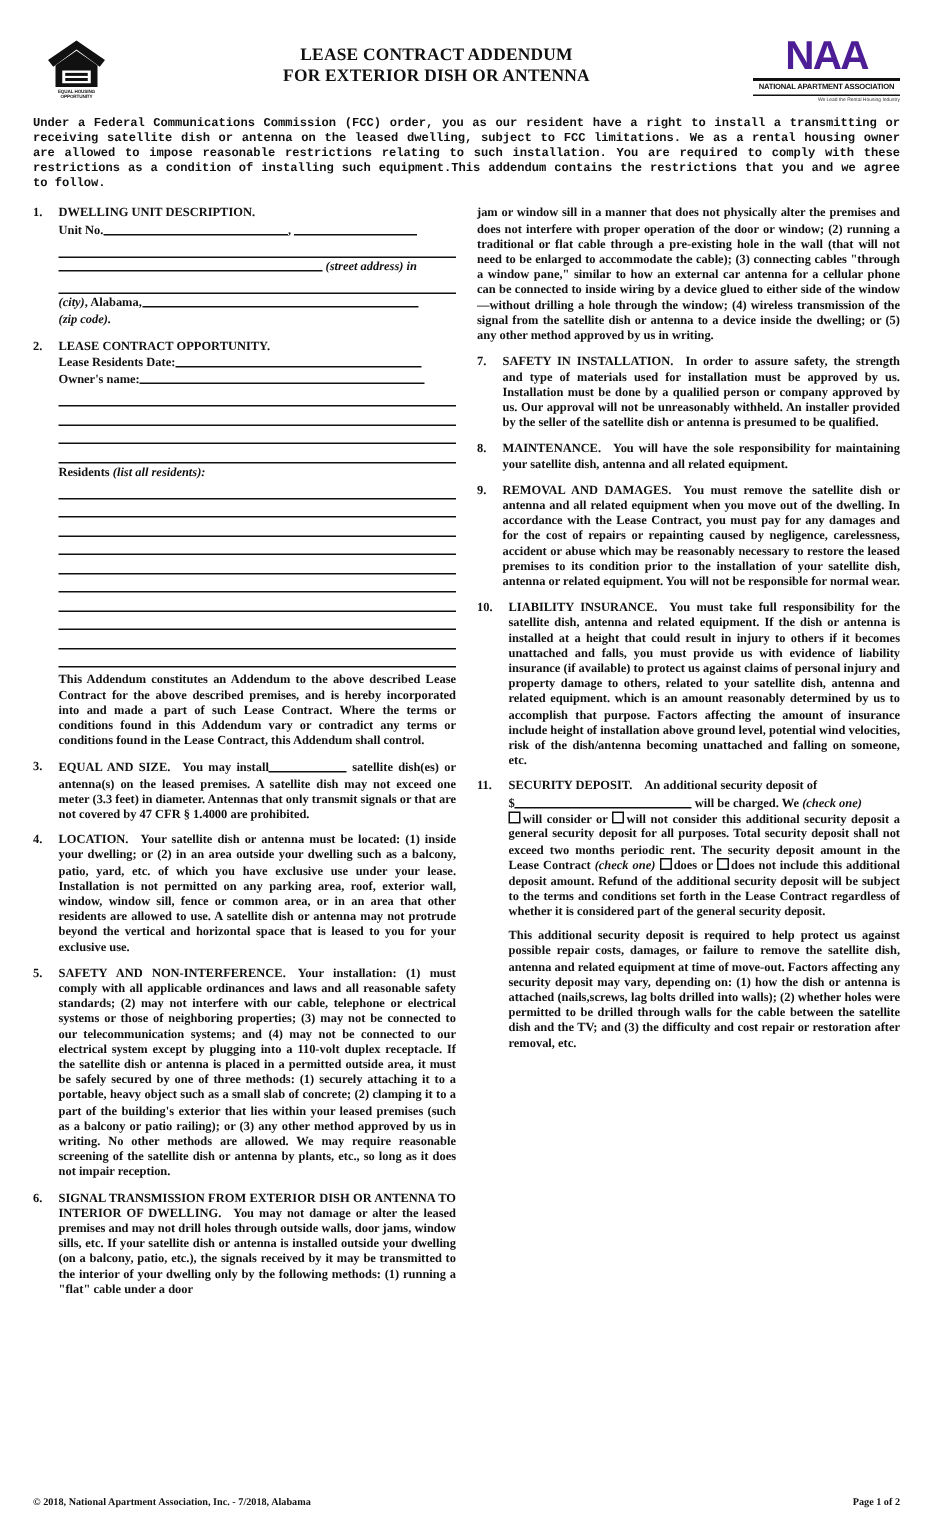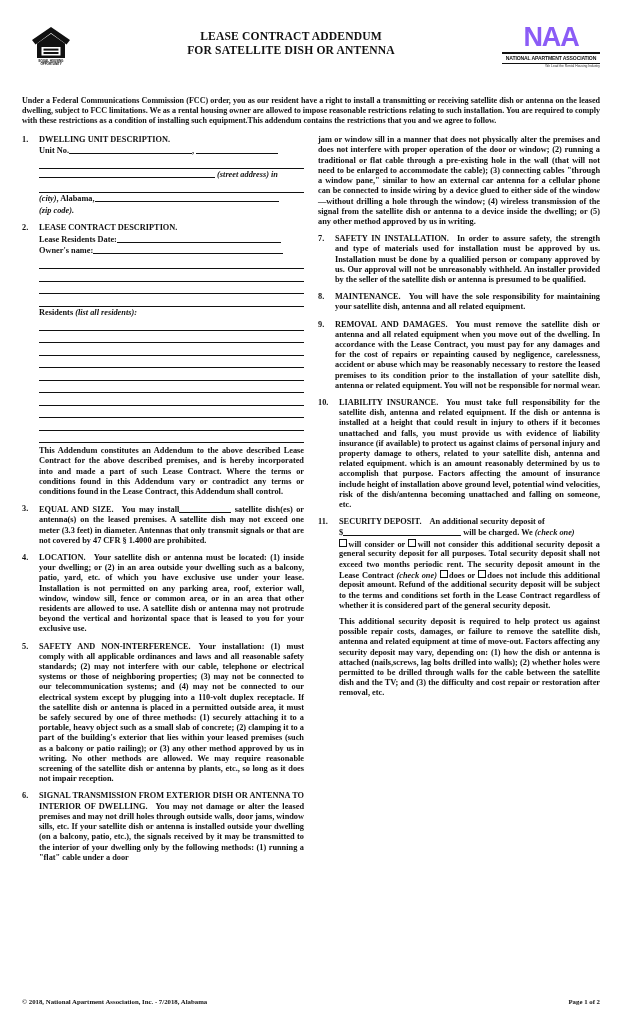--- a/index.html
+++ b/index.html
@@ -67,21 +67,21 @@
     flex: 0 0 98px;
     text-align: center;
     padding-top: 0px;
   }
   .naa-mark {
     font-family: "Liberation Sans", sans-serif;
     font-weight: bold;
     font-size: 27px;
     line-height: 27px;
     letter-spacing: -1.2px;
-    color: #8b5cf6;
+    color: #4c1d95;
   }
   .naa-rule {
     height: 1.6px;
     background: #111;
     margin: 1px 0 1.5px 0;
   }
   .naa-sub {
     font-family: "Liberation Sans", sans-serif;
     font-weight: bold;
     font-size: 5.1px;
@@ -97,26 +97,27 @@
   .naa-tag {
     font-family: "Liberation Sans", sans-serif;
     font-size: 3.3px;
     line-height: 4px;
     color: #333;
     text-align: right;
   }
 
   
   .intro {
-    margin-top: 18px;
+    margin-top: 0;
     font-weight: bold;
     font-size: 8.1px;
     line-height: 10.1px;
     text-align: justify;
     letter-spacing: -0.02px;
+    font-family: Liberation Mono, monospace;
   }
 
   
   .columns {
     margin-top: 9px;
     display: flex;
     gap: 14px;
     height: 835px;
   }
   .col {
@@ -223,21 +224,21 @@
           <rect x="10.5" y="21" width="19" height="8.5" fill="#fff"></rect>
           <rect x="12.5" y="22.6" width="15" height="2" fill="#111"></rect>
           <rect x="12.5" y="26" width="15" height="2" fill="#111"></rect>
         </svg>
       </span>
       <div class="eho-caption">EQUAL HOUSING OPPORTUNITY</div>
     </div>
 
     <div class="title-block">
       <div class="t1">LEASE CONTRACT ADDENDUM</div>
-      <div class="t2">FOR SATELLITE DISH OR ANTENNA</div>
+      <div class="t2">FOR EXTERIOR DISH OR ANTENNA</div>
     </div>
 
     <div class="naa-logo">
       <div class="naa-mark">NAA</div>
       <div class="naa-rule"></div>
       <div class="naa-sub">NATIONAL APARTMENT ASSOCIATION</div>
       <div class="naa-thinrule"></div>
       <div class="naa-tag">We Lead the Rental Housing Industry</div>
     </div>
   </div>
@@ -263,21 +264,21 @@
           <div class="unitrow">
             <span class="italic">(city)</span><span>, Alabama,</span><span class="fline" style="width:184px"></span>
           </div>
           <div class="unitrow italic">(zip code).</div>
         </div>
       </div>
 
       <div class="clause" style="margin-bottom:2px">
         <div class="num">2.</div>
         <div class="body">
-          <div class="heading">LEASE CONTRACT DESCRIPTION.</div>
+          <div class="heading">LEASE CONTRACT OPPORTUNITY.</div>
           <div class="subfield">
             <span>Lease Residents Date:</span><span class="fline" style="width:164px"></span>
           </div>
           <div class="subfield">
             <span>Owner's name:</span><span class="fline" style="width:190px"></span>
           </div>
           <div class="ruleline"></div>
           <div class="ruleline"></div>
           <div class="ruleline"></div>
           <div class="ruleline"></div>

